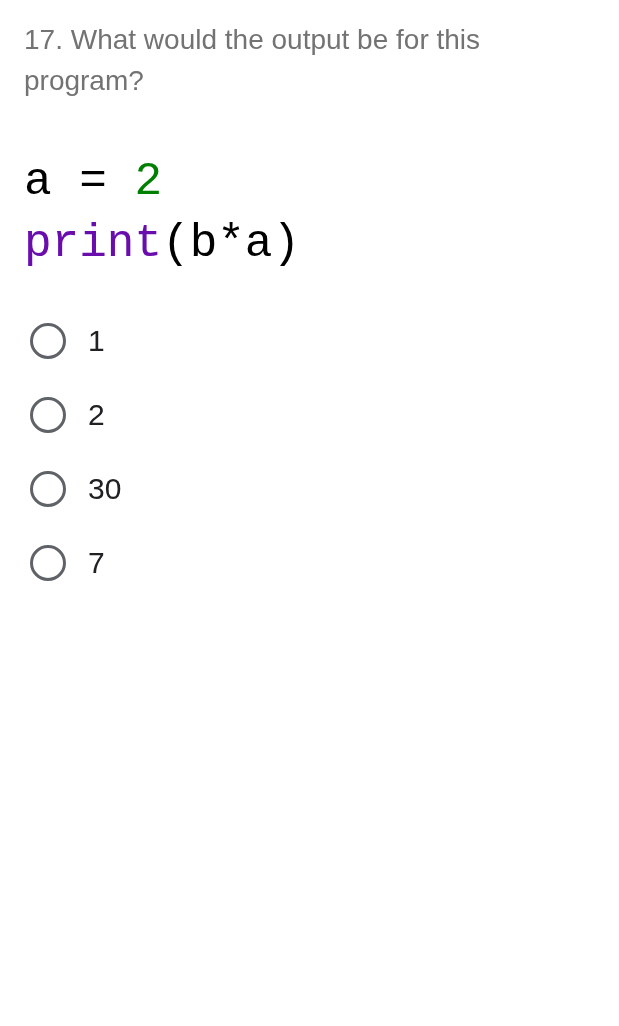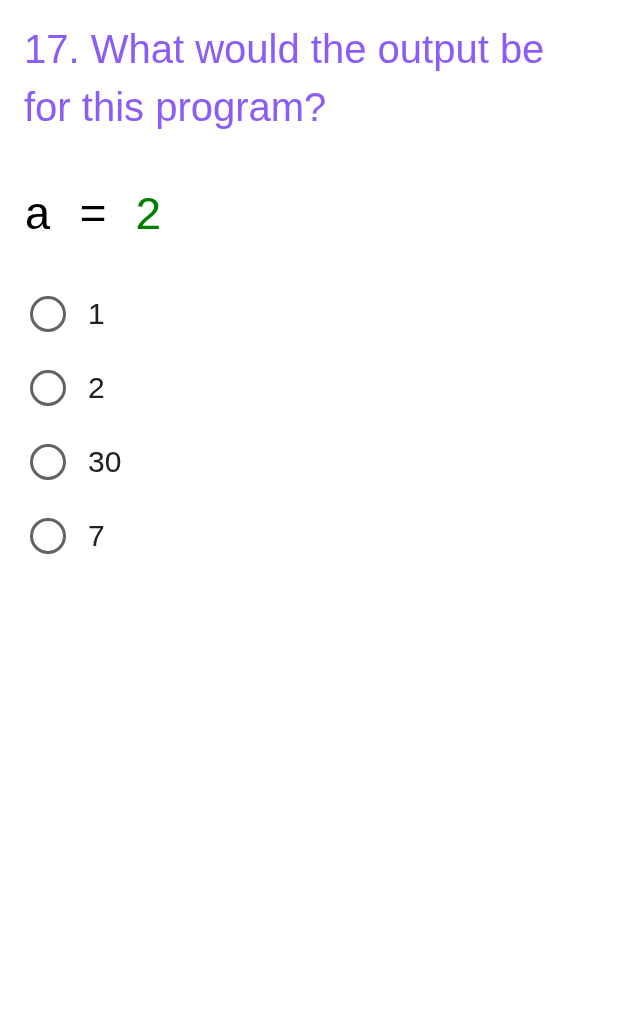--- a/index.html
+++ b/index.html
@@ -8,23 +8,23 @@
       box-sizing: border-box;
     }
     body {
       font-family: Arial, Helvetica, sans-serif;
       background: #ffffff;
       width: 619px;
       padding: 20px 24px;
       color: #202124;
     }
     .question-text {
-      font-size: 40px;
+      font-size: 28px;
       line-height: 1.45;
-      color: #8b5cf6;
+      color: #737373;
       margin-bottom: 50px;
       font-weight: 400;
     }
     .code-block {
       font-family: "Consolas", "Courier New", monospace;
       font-size: 46px;
       line-height: 1.35;
       margin-bottom: 48px;
     }
     .code-line {
@@ -73,20 +73,21 @@
 </head>
 <body>
 
 <div class="question-text">
   <span>17.</span>
   <span>What would the output be for this program?</span>
 </div>
 
 <div class="code-block">
   <div class="code-line"><span class="code-var">a</span><span class="code-op"> = </span><span class="code-num">2</span></div>
+  <div class="code-line"><span class="code-func">print</span><span class="code-paren">(</span><span class="code-var">b*a</span><span class="code-paren">)</span></div>
 </div>
 
 <div class="options">
   <div class="option">
     <div class="radio-circle"></div>
     <span class="option-label">1</span>
   </div>
   <div class="option">
     <div class="radio-circle"></div>
     <span class="option-label">2</span>

